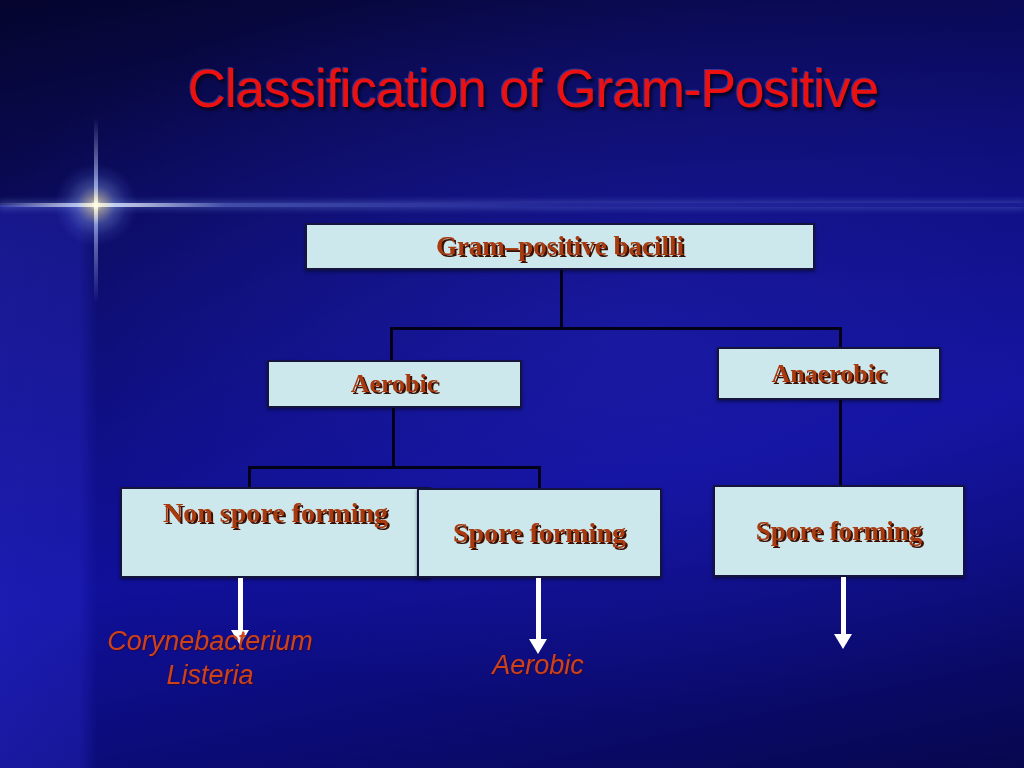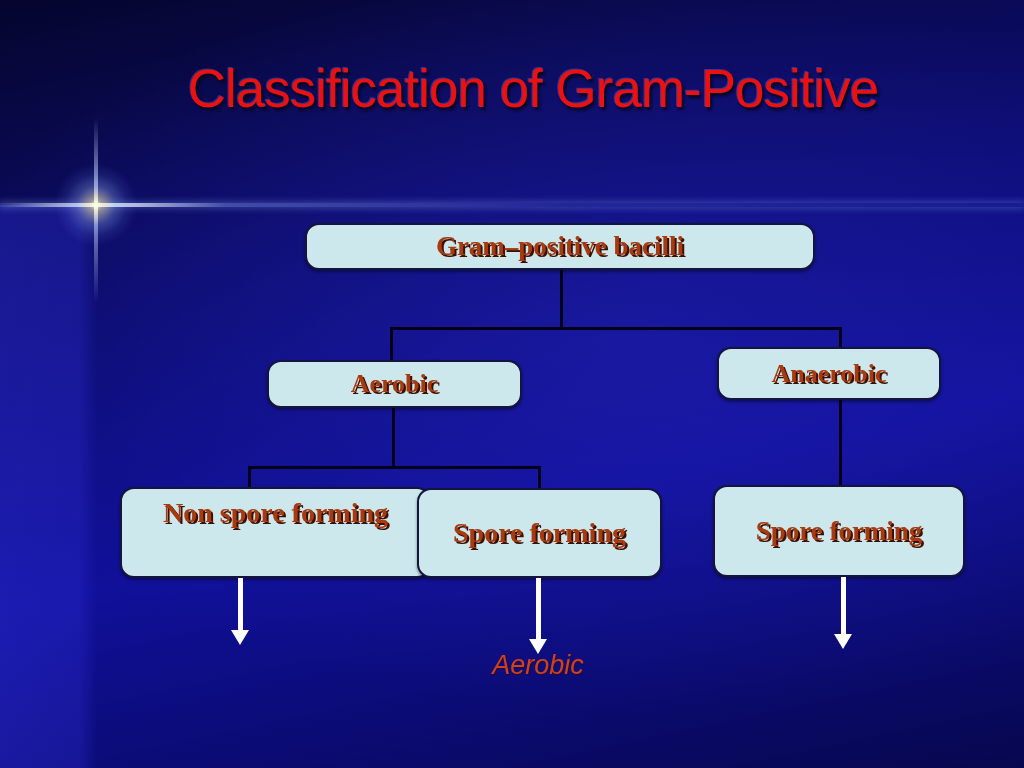--- a/index.html
+++ b/index.html
@@ -41,21 +41,21 @@
     position:absolute;left:58px;top:58px;width:950px;text-align:center;
     font-size:53px;font-weight:normal;letter-spacing:-1px;
     color:var(--c-title,#ec1010);
     text-shadow:-1px -1px 0 rgba(130,130,220,0.35), 2px 3px 3px #050522;
     white-space:nowrap;
   }
   .node{
     position:absolute;box-sizing:border-box;
     background:var(--c-boxfill,#cde8ec);
     border:2px solid var(--c-boxborder,#14143c);
-    border-radius:14px;
+    border-radius:0;
     display:flex;align-items:center;justify-content:center;
     font-family:"Liberation Serif","DejaVu Serif",serif;font-weight:bold;
     color:var(--c-boxtext,#a83a10);
     text-shadow:2px 2px 0 #3b1003;
     box-shadow:0 2px 3px rgba(0,0,20,0.45);
     white-space:nowrap;
   }
   .n-root{left:305px;top:223px;width:510px;height:47px;font-size:27px;}
   .n-aerobic{left:267px;top:360px;width:255px;height:48px;font-size:26px;}
   .n-anaerobic{left:717px;top:347px;width:224px;height:53px;font-size:26px;}
@@ -125,17 +125,21 @@
 
   <div class="arrow-stem" style="left:238px;top:578px;height:53px;"></div>
   <div class="arrow-head" style="left:231px;top:630px;"></div>
 
   <div class="arrow-stem" style="left:536px;top:578px;height:62px;"></div>
   <div class="arrow-head" style="left:529px;top:639px;"></div>
 
   <div class="arrow-stem" style="left:841px;top:577px;height:58px;"></div>
   <div class="arrow-head" style="left:834px;top:634px;"></div>
 
+  <div class="example ex1">
+    <div>Corynebacterium</div>
+    <div>Listeria</div>
+  </div>
   <div class="example ex2">
     <div>Aerobic</div>
   </div>
 
 </div>
 
 </body></html>

